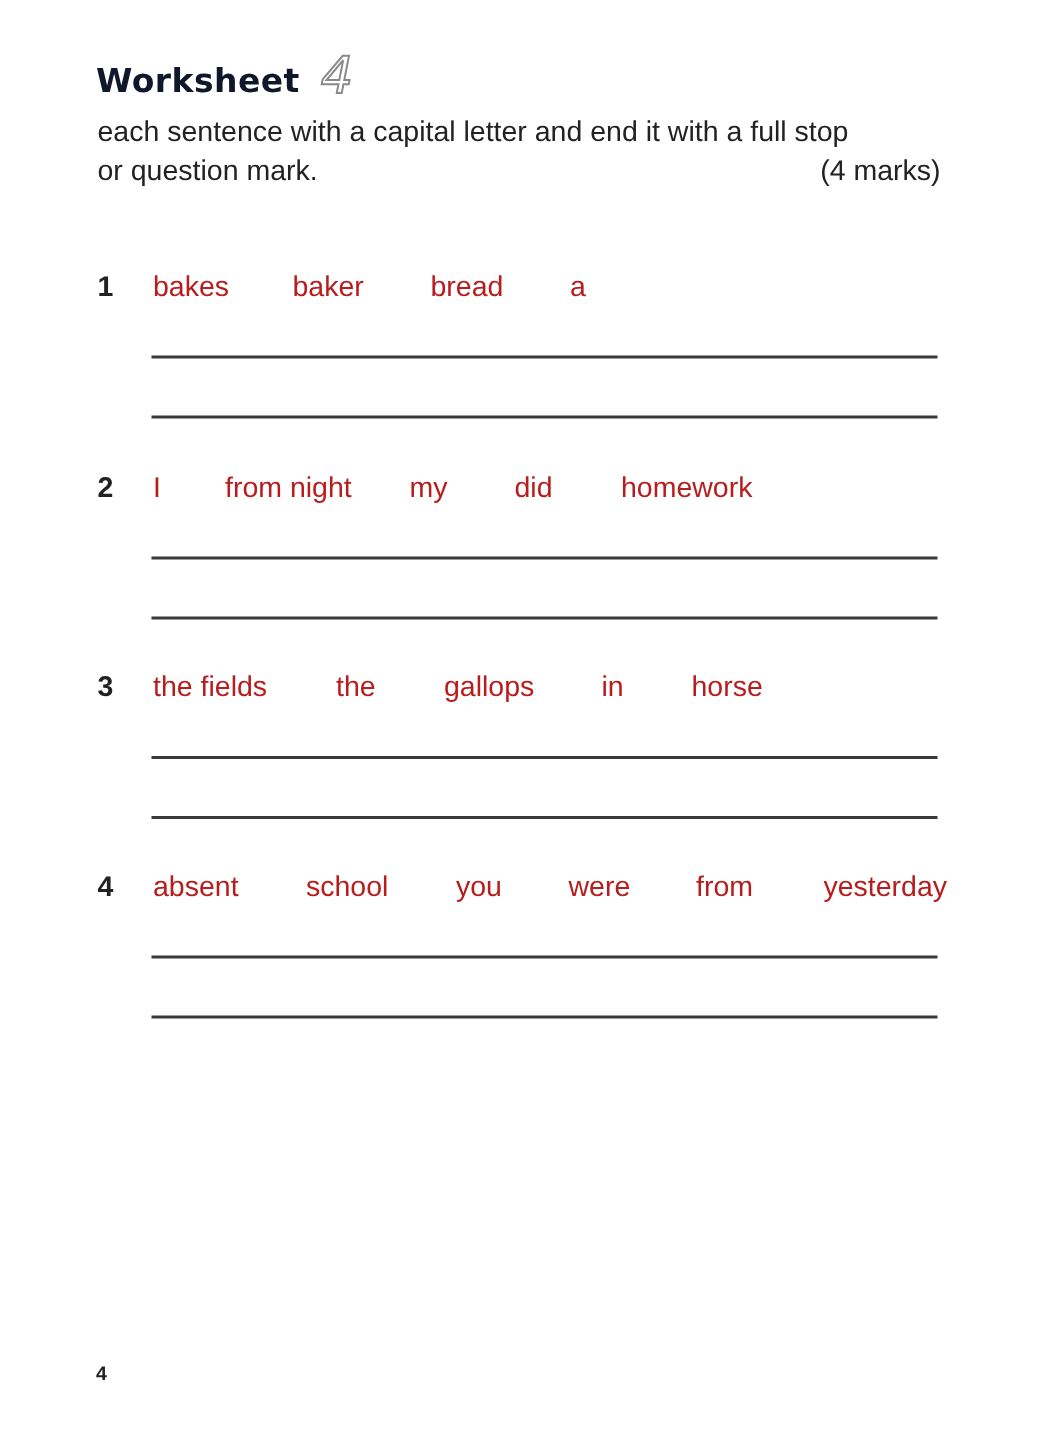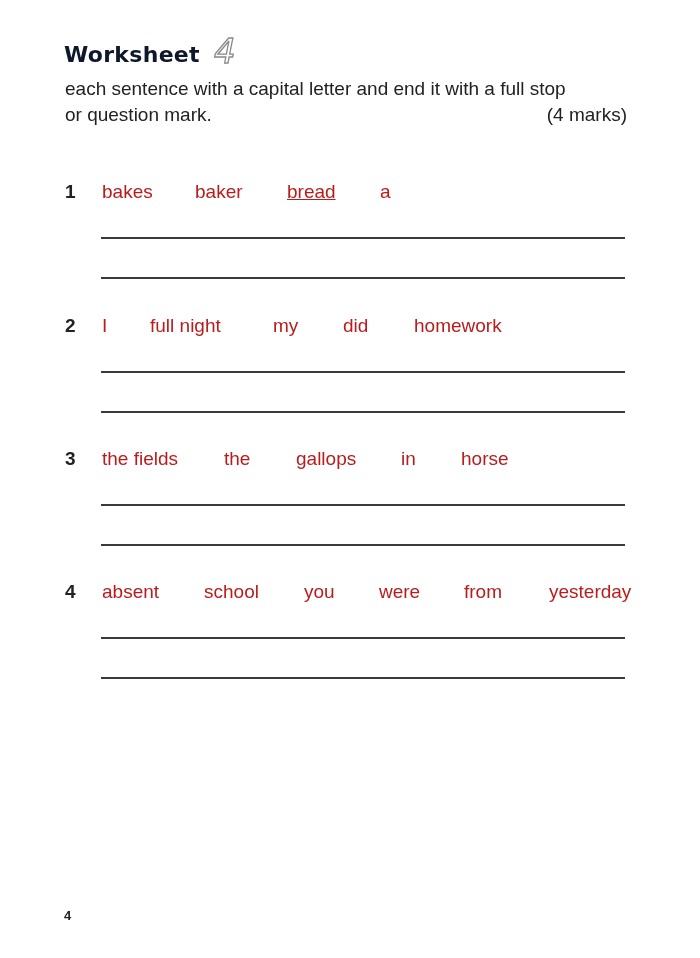--- a/index.html
+++ b/index.html
@@ -109,32 +109,32 @@
     <span>or question mark.</span>
     <span>(4 marks)</span>
   </span>
 </div>
 
 <div class="question" style="top:181px;">
   <div class="q-head">
     <span class="q-num">1</span>
     <span class="q-word" style="left:37px;">bakes</span>
     <span class="q-word" style="left:130px;">baker</span>
-    <span class="q-word" style="left:222px;text-decoration:underline;">bread</span>
+    <span class="q-word" style="left:222px;">bread</span>
     <span class="q-word" style="left:315px;">a</span>
   </div>
   <div class="answer-line" style="top:56px;"></div>
   <div class="answer-line" style="top:96px;"></div>
 </div>
 
 <div class="question" style="top:315px;">
   <div class="q-head">
     <span class="q-num">2</span>
     <span class="q-word" style="left:37px;">I</span>
-    <span class="q-word" style="left:85px;">full night</span>
+    <span class="q-word" style="left:85px;">from night</span>
     <span class="q-word" style="left:208px;">my</span>
     <span class="q-word" style="left:278px;">did</span>
     <span class="q-word" style="left:349px;">homework</span>
   </div>
   <div class="answer-line" style="top:56px;"></div>
   <div class="answer-line" style="top:96px;"></div>
 </div>
 
 <div class="question" style="top:448px;">
   <div class="q-head">

